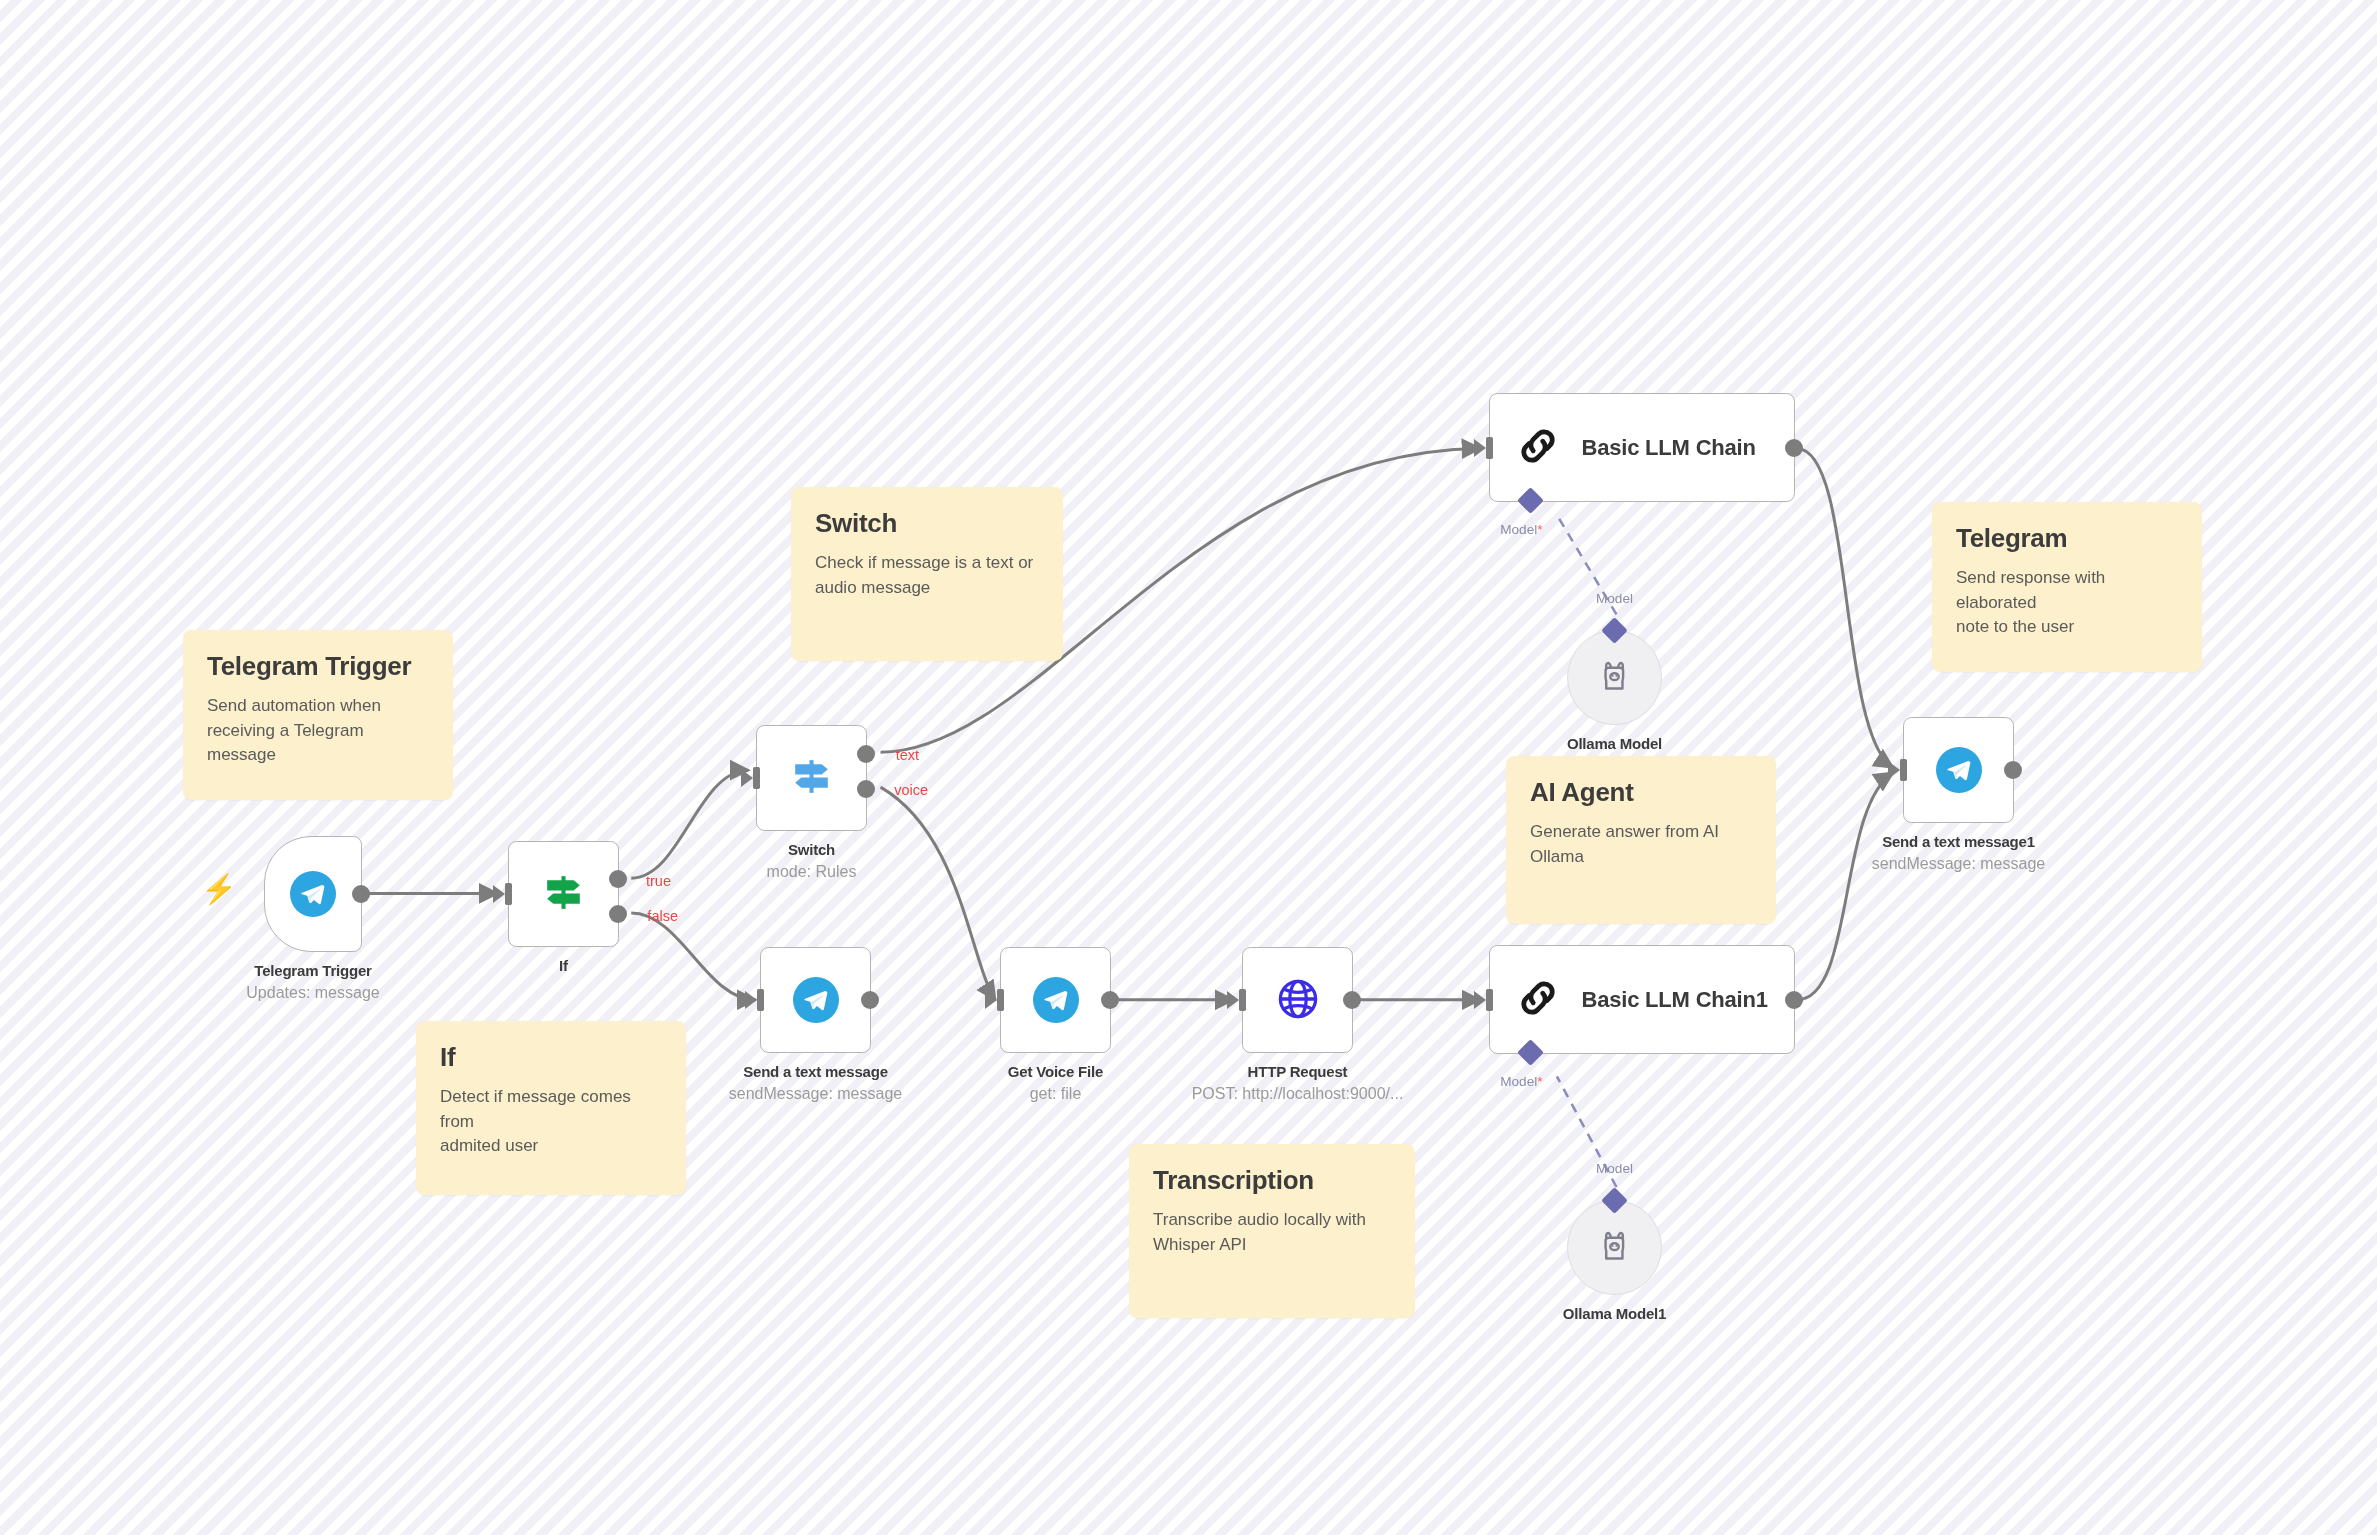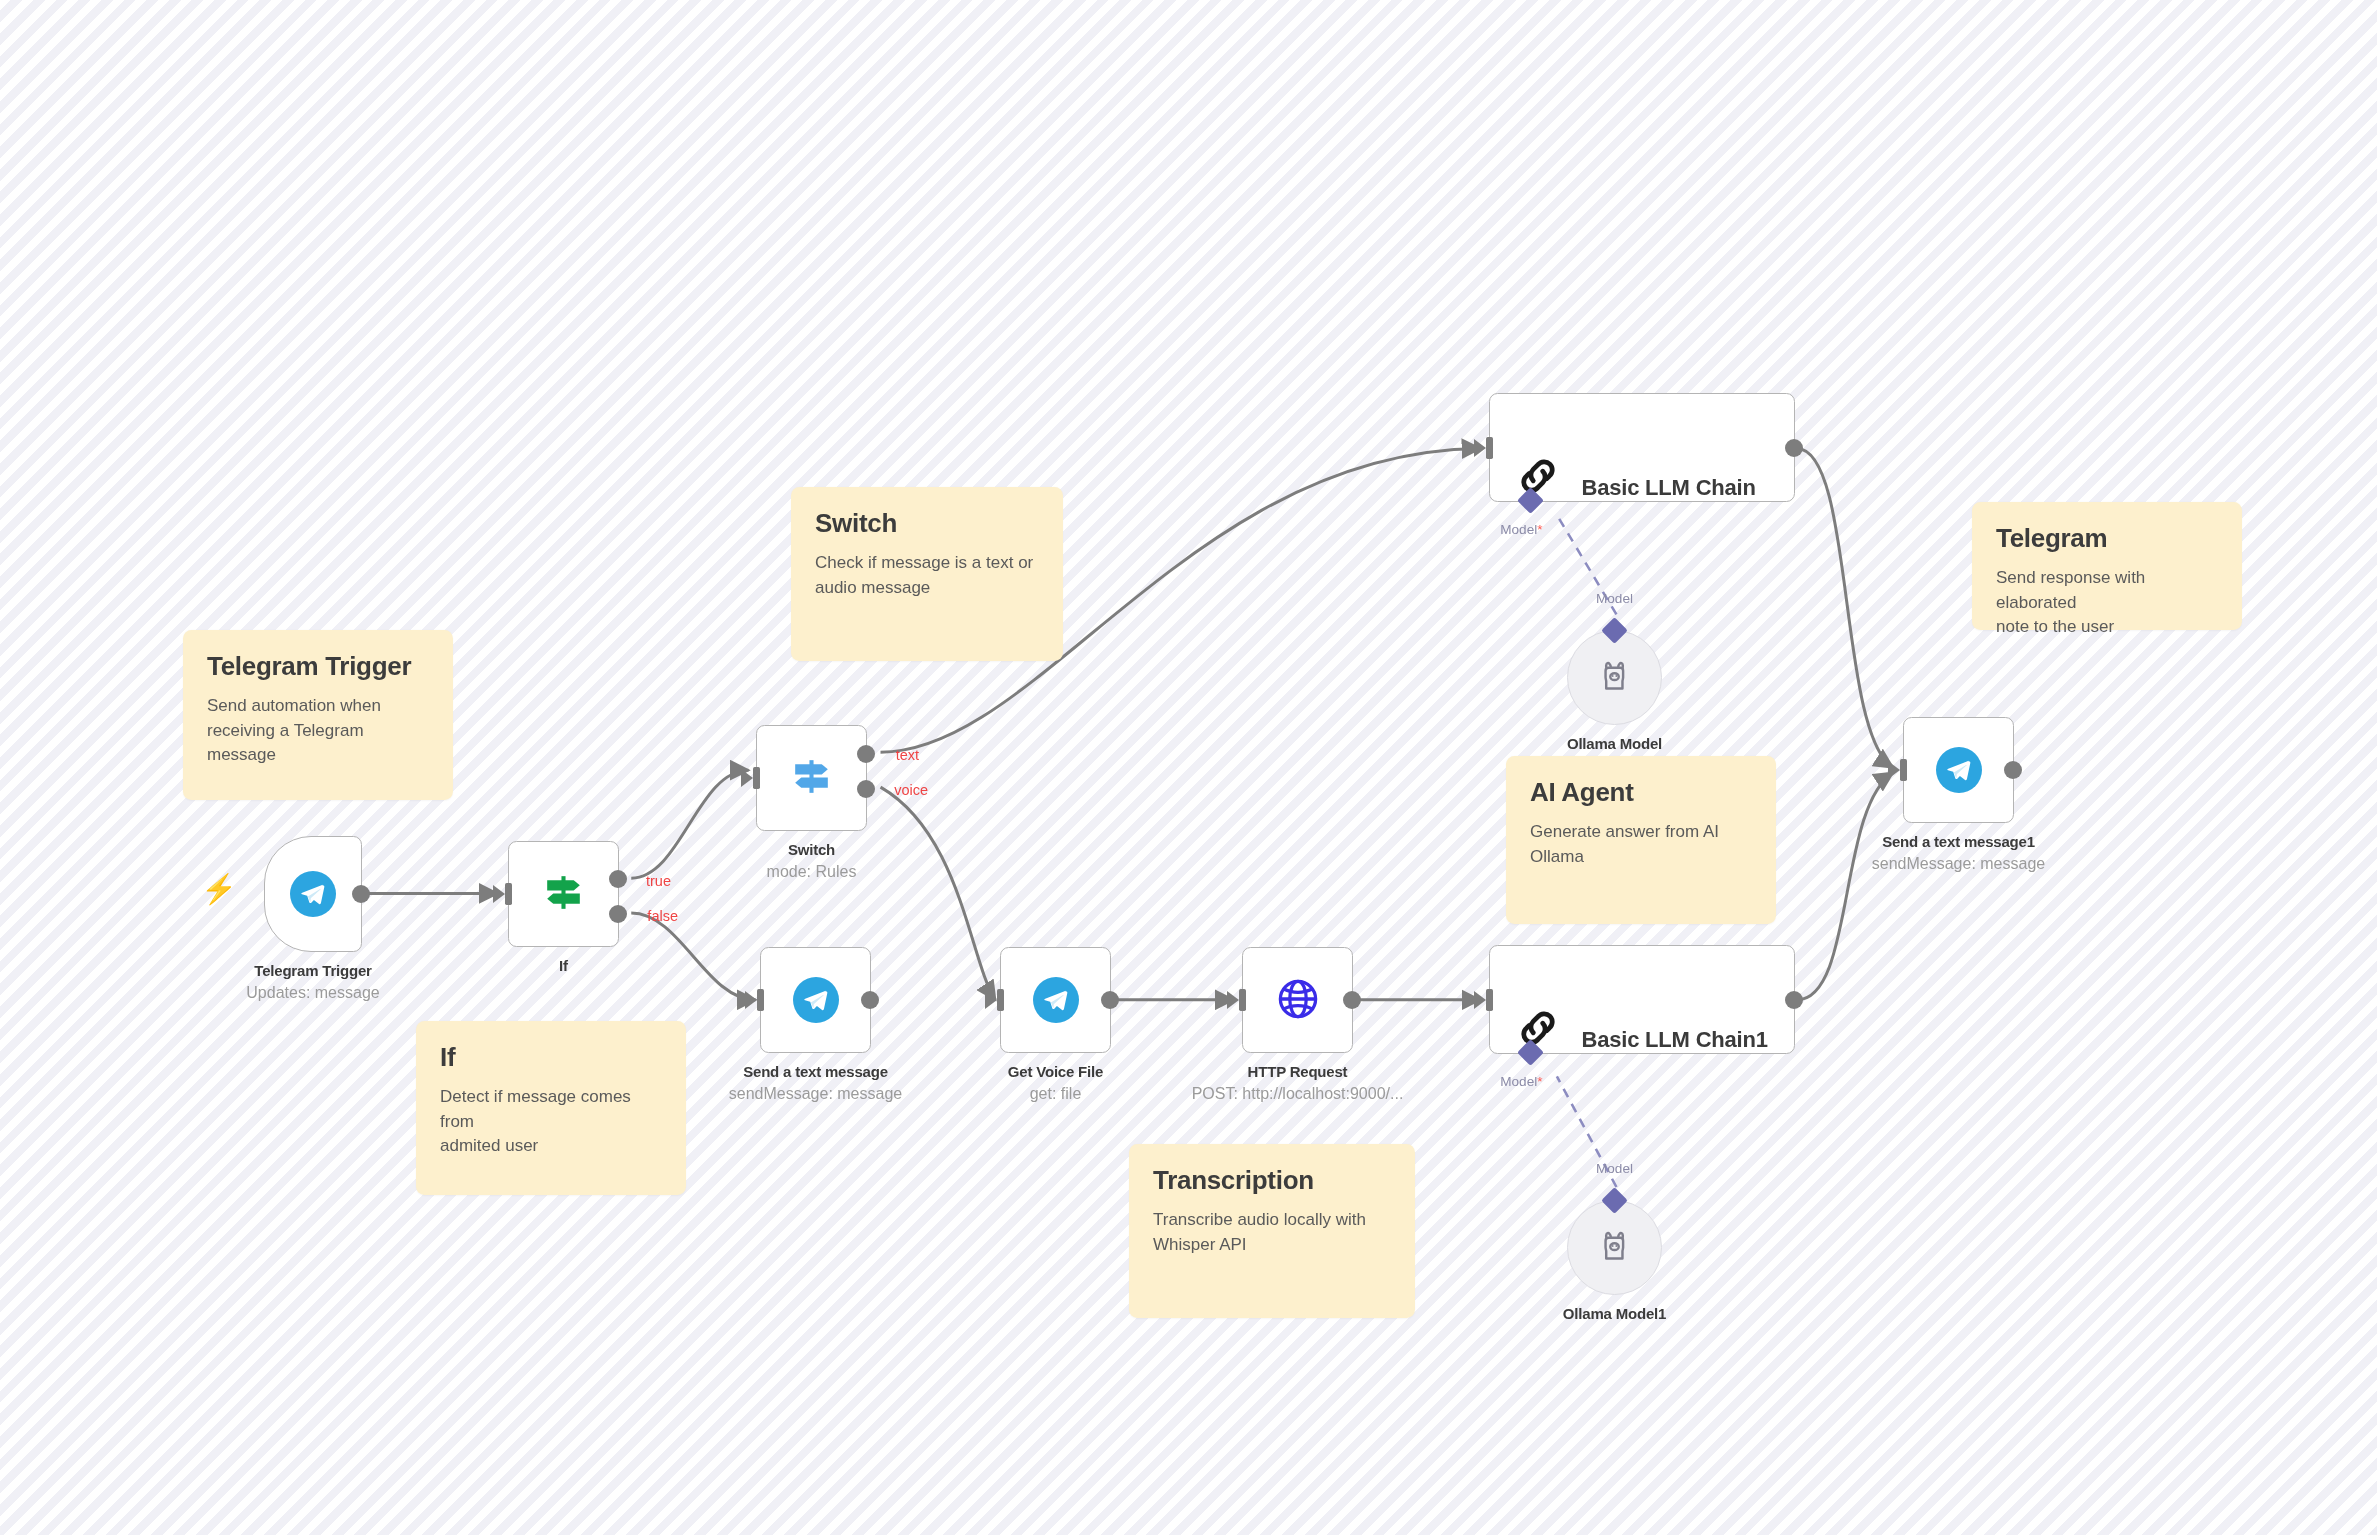--- a/index.html
+++ b/index.html
@@ -76,21 +76,20 @@
     position: relative;
   }
   .node-box.trigger {
     border-top-left-radius: 47px;
     border-bottom-left-radius: 47px;
   }
   .node-box.wide {
     justify-content: flex-start;
     padding-left: 25.5px;
     gap: 22px;
-    align-items: flex-end;
   }
   .node-caption {
     position: absolute;
     left: 50%;
     transform: translateX(-50%);
     top: 100%;
     margin-top: 10.2px;
     text-align: center;
     white-space: nowrap;
   }
@@ -242,21 +241,21 @@
     <div class="sticky-title">Transcription</div>
     <div class="sticky-body">Transcribe audio locally with
 Whisper API</div>
   </div>
 
   <div class="sticky" style="left:1506px; top:756px; width:270px; height:168px;">
     <div class="sticky-title">AI Agent</div>
     <div class="sticky-body">Generate answer from AI Ollama</div>
   </div>
 
-  <div class="sticky" style="left:1932px; top:502px; width:270px; height:128px;margin-left:40px;">
+  <div class="sticky" style="left:1932px; top:502px; width:270px; height:170px;">
     <div class="sticky-title">Telegram</div>
     <div class="sticky-body">Send response with elaborated
 note to the user</div>
   </div>
 
   <div class="node" style="left:264px; top:836px; width:98px; height:116px;">
     <div class="bolt" style="left:-63px; top:39px;">⚡</div>
     <div class="node-box trigger">
       <span class="tg-icon">
         <svg width="32" height="32" viewBox="0 0 24 24" aria-hidden="true">

